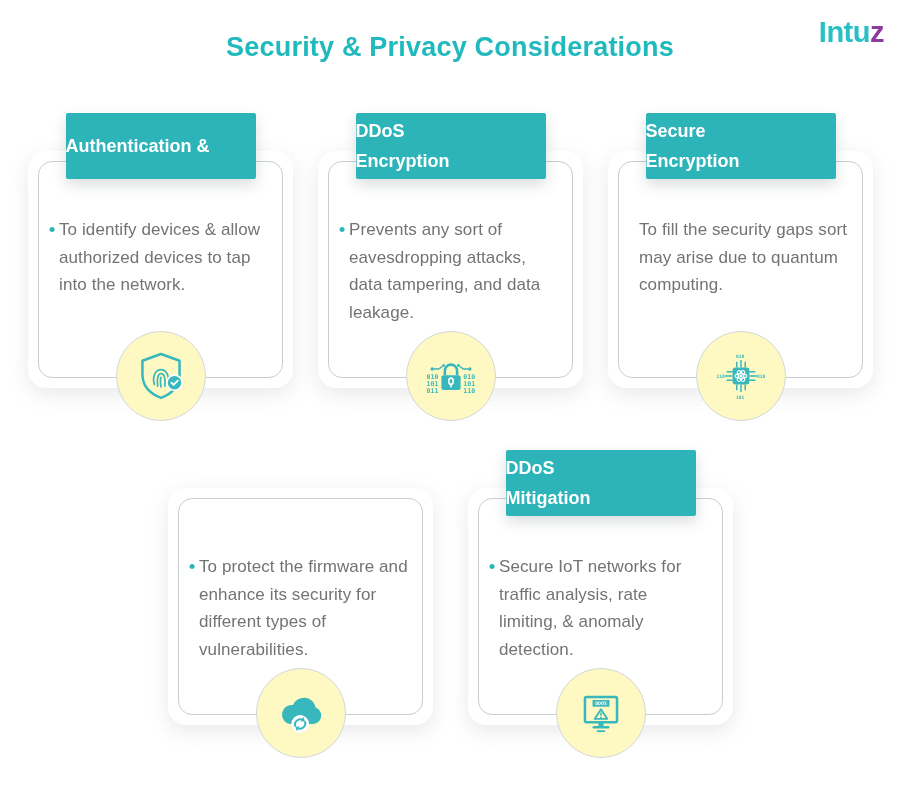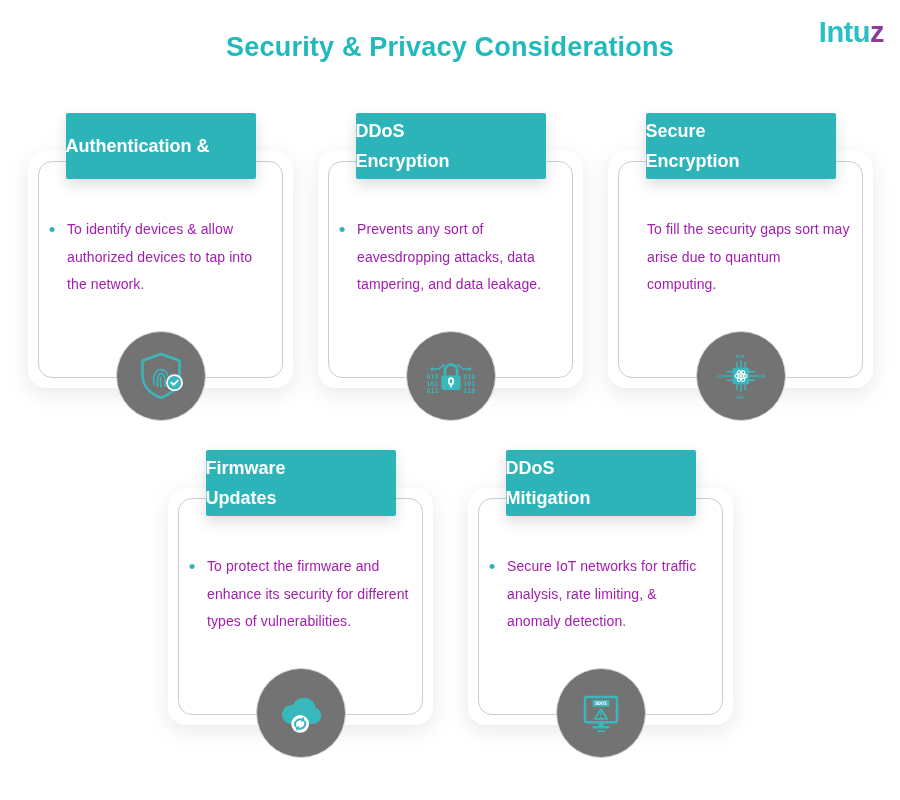--- a/index.html
+++ b/index.html
@@ -25,32 +25,32 @@
   .card-inner {
     position:absolute; inset:10px; border:1px solid #c9ced3; border-radius:14px;
     padding:54px 12px 0 6px; background:#ffffff;
   }
   .bullet-row { display:flex; align-items:flex-start; }
   .bullet {
     flex:none; width:14px; text-align:center; color:#2cb4b9;
     font-size:19px; line-height:27.5px;
   }
   .body-text {
-    font-size:14px; line-height:27.5px; color:#a21caf; letter-spacing:.1px;margin-left:8px;
+    font-size:17px; line-height:27.5px; color:#737373; letter-spacing:.1px;
   }
   .badge {
     position:absolute; top:-38px; left:50%; transform:translateX(-50%);
     width:190px; height:66px; background:#2cb4b9; border-radius:2px;
     color:#ffffff; font-weight:700; font-size:18px; line-height:30px;
     display:flex; flex-direction:column; align-items:flex-start; justify-content:center;
     text-align:center; box-shadow:0 6px 14px rgba(60,70,80,.18);
   }
   .icon-circle {
     position:absolute; bottom:-33px; left:50%; transform:translateX(-50%);
-    width:90px; height:90px; border-radius:50%; background:#737373;
+    width:90px; height:90px; border-radius:50%; background:#fef9c3;
     border:1px solid #d4d7da; display:flex; align-items:center; justify-content:center;
   }
   .icon-circle svg { display:block; }
 
   
   .card-auth     { left:28px;  top:151px; }
   .card-data     { left:318px; top:151px; }
   .card-quantum  { left:608px; top:151px; }
   .card-firmware { left:168px; top:488px; }
   .card-ddos     { left:468px; top:488px; }
@@ -165,24 +165,20 @@
     </div>
   </div>
 
   <div class="card card-firmware">
     <div class="card-inner">
       <div class="bullet-row">
         <span class="bullet">•</span>
         <p class="body-text">To protect the firmware and enhance its security for different types of vulnerabilities.</p>
       </div>
     </div>
-    <div class="badge">
-      <div>Firmware</div>
-      <div>Updates</div>
-    </div>
     <div class="icon-circle">
       <svg width="54" height="54" viewBox="0 0 64 64">
         <path d="M19 45 h27 a10 10 0 0 0 3.4-19.4 A14 14 0 0 0 22.6 22.6 A9.5 9.5 0 0 0 19 45 Z" fill="#38b8bc"></path>
         <circle cx="31" cy="45" r="10.5" fill="#ffffff"></circle>
         <path d="M25.2 47.5 a6.3 6.3 0 0 1 9.8-6.8" fill="none" stroke="#38b8bc" stroke-width="2.4" stroke-linecap="round"></path>
         <path d="M36.8 42.5 a6.3 6.3 0 0 1 -9.8 6.8" fill="none" stroke="#38b8bc" stroke-width="2.4" stroke-linecap="round"></path>
         <path d="M35 36.5 l1.2 4.6 -4.6 1.2 Z" fill="#38b8bc"></path>
         <path d="M27 53.5 l-1.2-4.6 4.6-1.2 Z" fill="#38b8bc"></path>
       </svg>
     </div>

